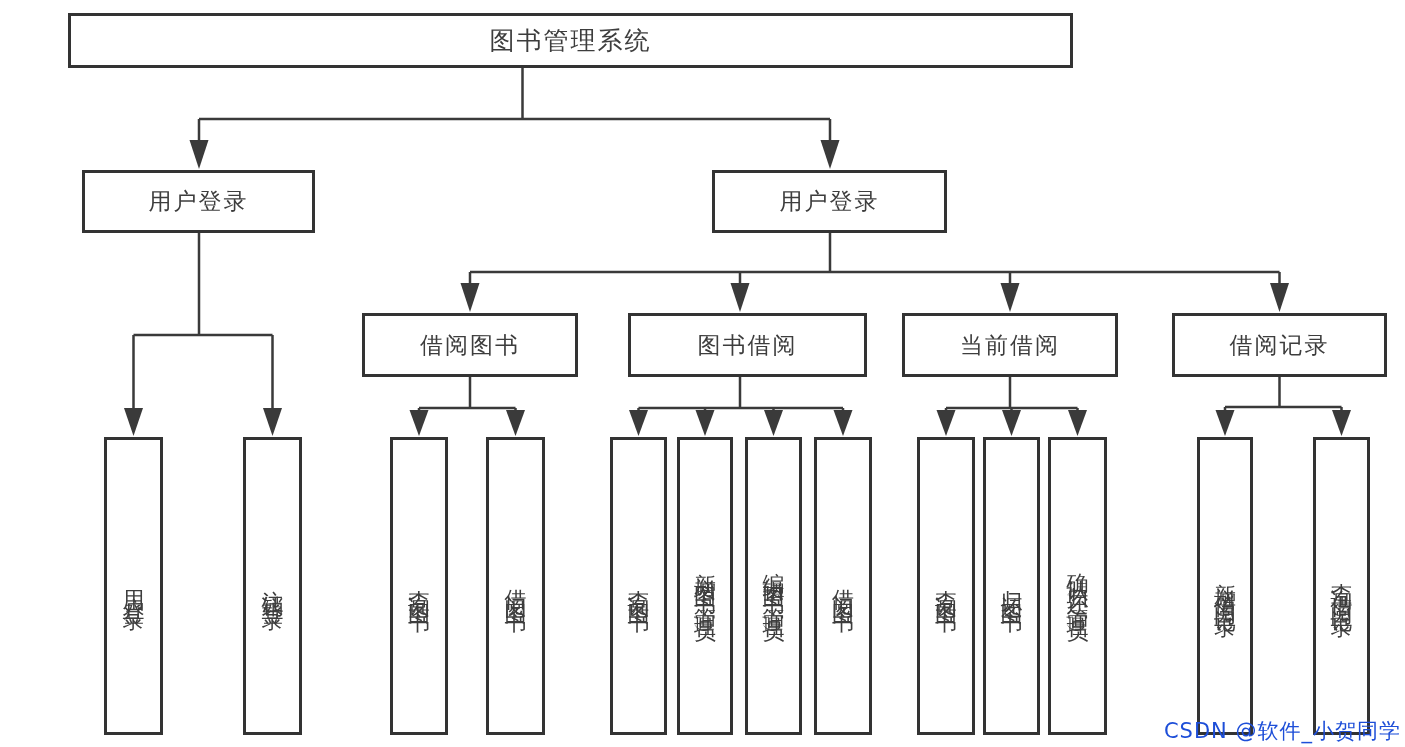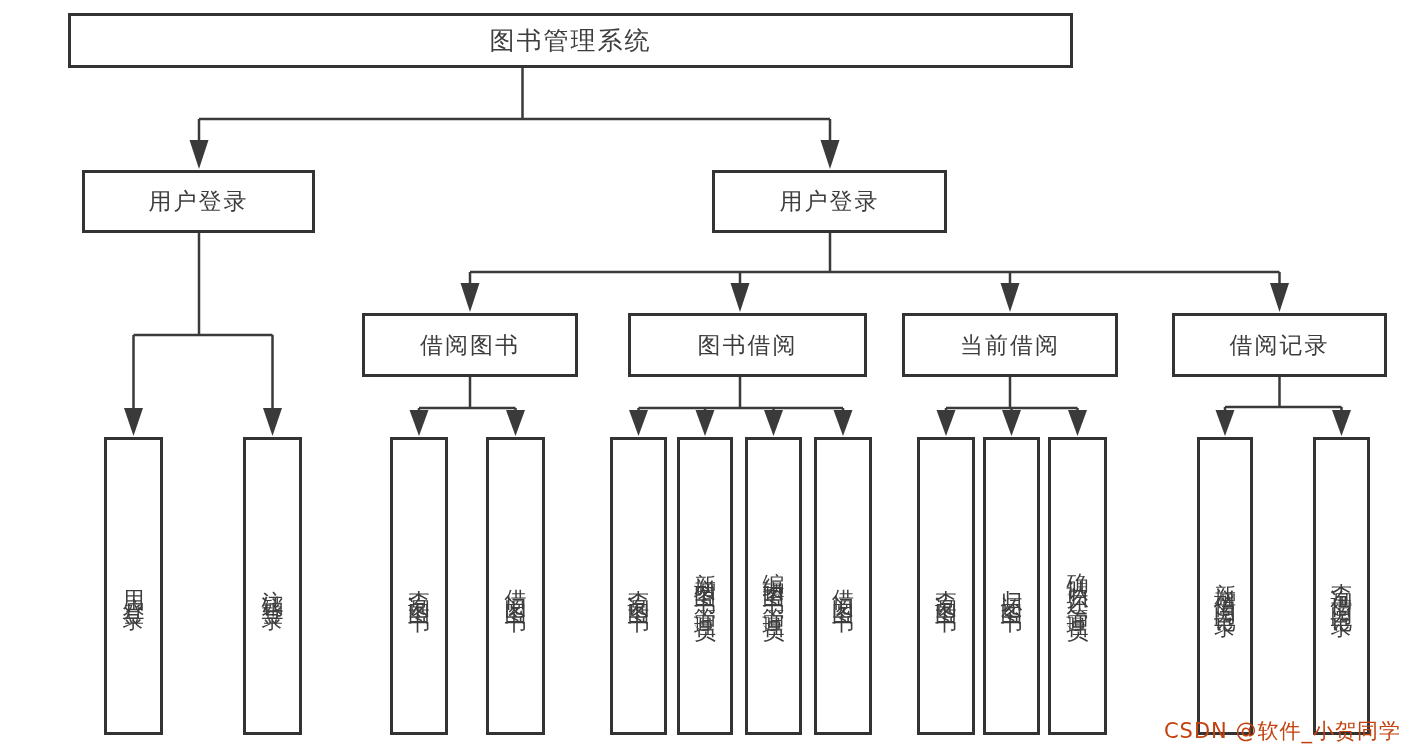--- a/index.html
+++ b/index.html
@@ -48,21 +48,21 @@
     font-size: 22px;
     letter-spacing: 7px;
     line-height: 1;
   }
   .watermark {
     position: absolute;
     right: 4px;
     bottom: 2px;
     font-size: 21px;
     letter-spacing: 1px;
-    color: #c2410c;
+    color: #1d4ed8;
     z-index: 5;
   }
 </style>
 </head>
 <body>
 
 <div id="canvas">
 
   <svg id="connectors" width="1405" height="747" viewBox="0 0 1405 747">
     <g stroke="#3a3a3a" stroke-width="2.5" fill="none">

